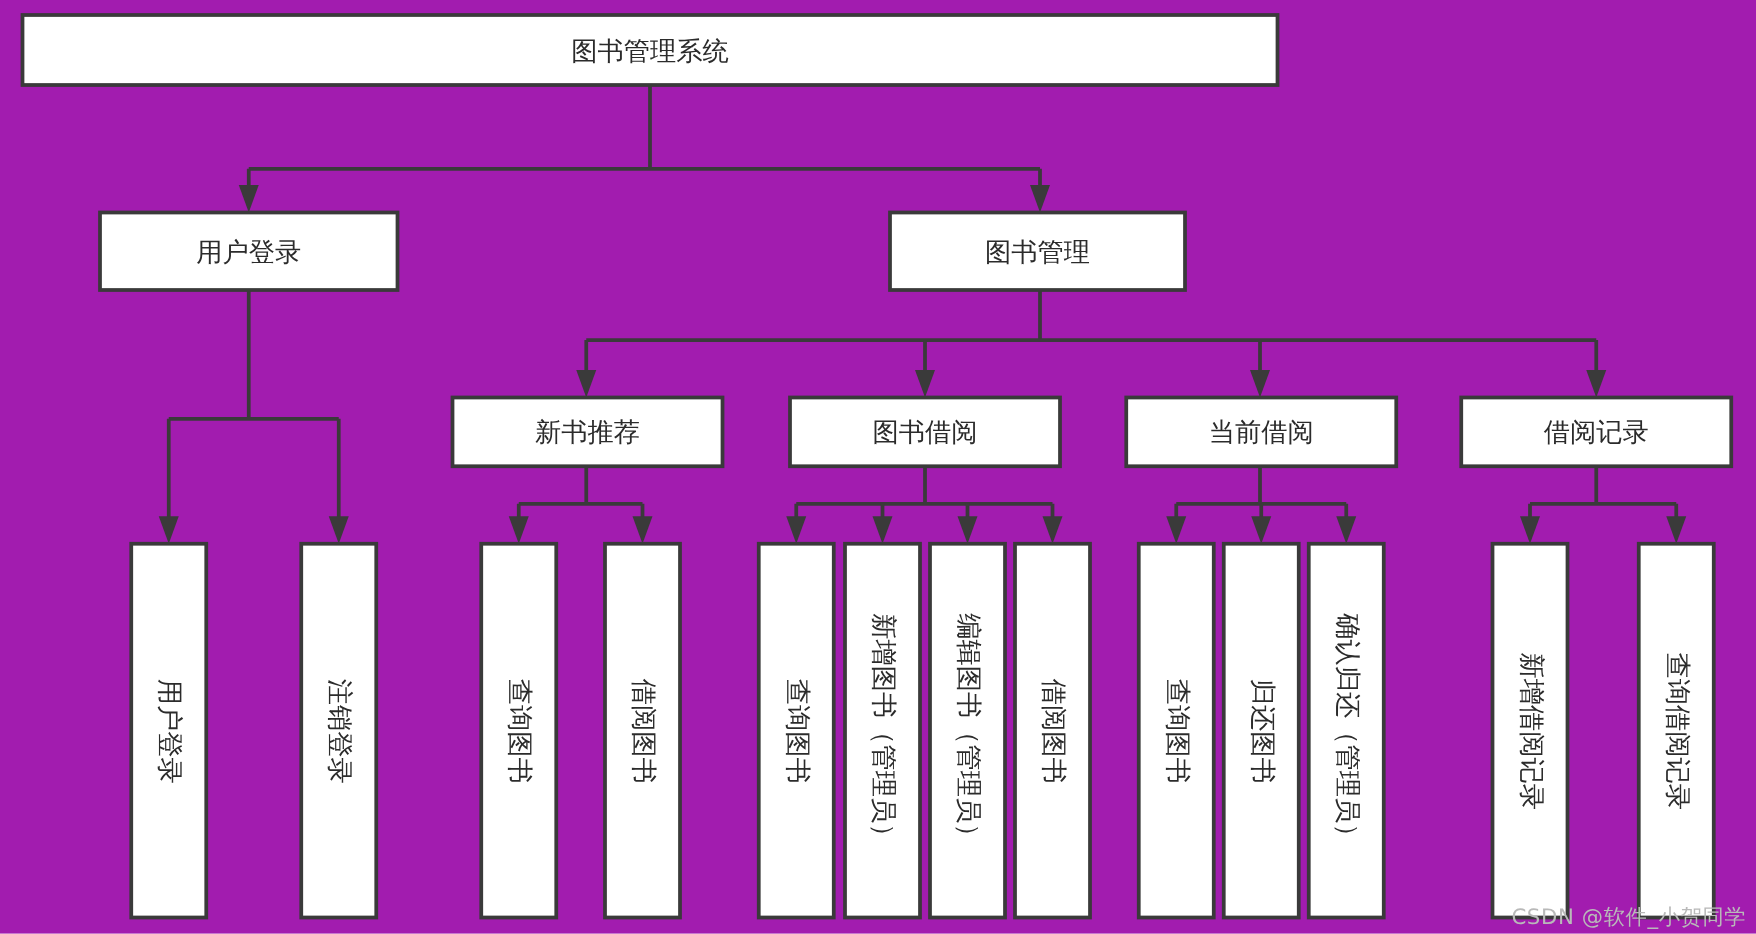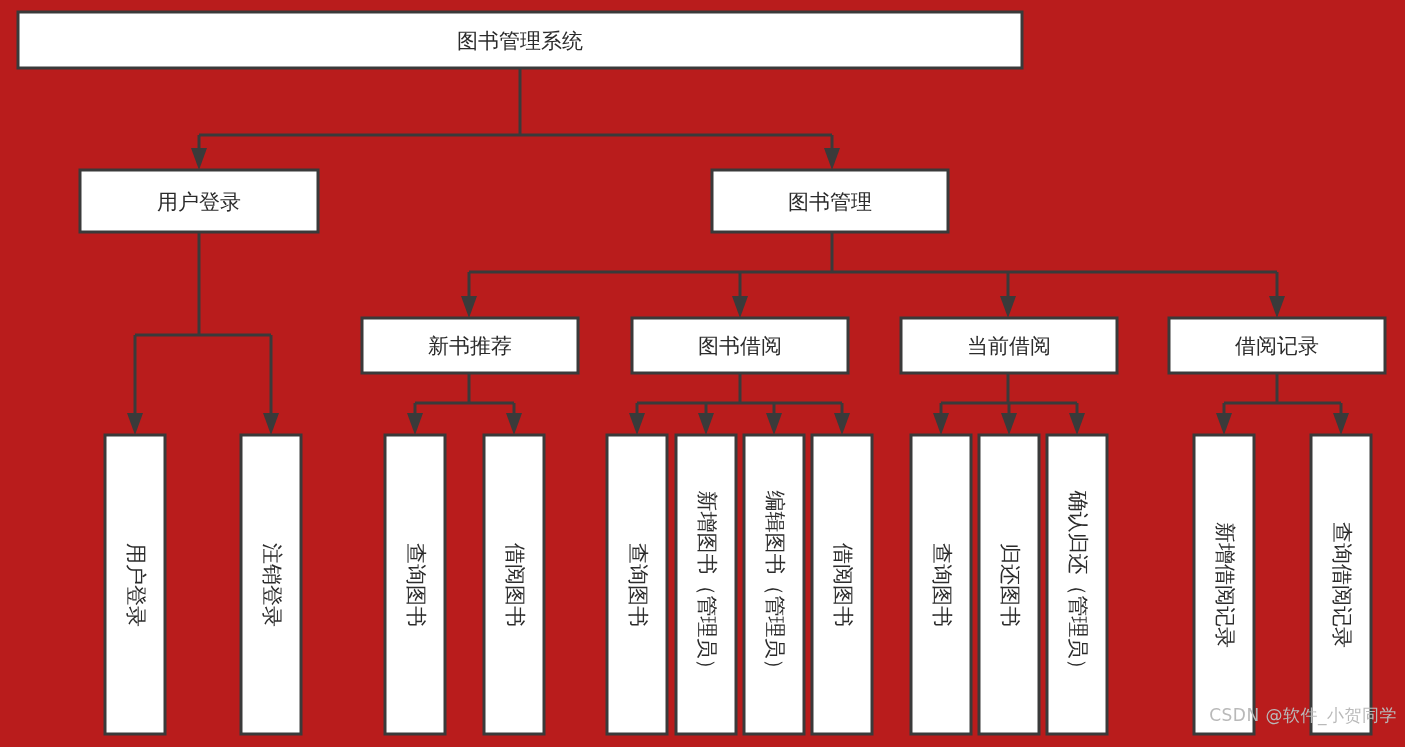--- a/index.html
+++ b/index.html
@@ -7,21 +7,21 @@
     padding: 0;
     background: #ffffff;
   }
   body {
     font-family: "DejaVu Sans", "Liberation Sans", sans-serif;
   }
   #diagram-root {
     position: relative;
     width: 1405px;
     height: 747px;
-    background: #b91c1c;
+    background: #a21caf;
     overflow: hidden;
   }
   svg.flow {
     position: absolute;
     top: 0;
     left: 0;
     width: 1405px;
     height: 747px;
   }
   .node-box {
@@ -47,21 +47,21 @@
   .node-label-v {
     font-family: "DejaVu Sans", "Liberation Sans", sans-serif;
     font-size: 21px;
     fill: #2b2b2b;
     text-anchor: middle;
     dominant-baseline: central;
   }
   .watermark {
     position: absolute;
     right: 8px;
-    bottom: 20px;
+    bottom: 2px;
     font-family: "DejaVu Sans", "Liberation Sans", sans-serif;
     font-size: 17px;
     color: #b9b9b9;
     letter-spacing: 0.5px;
     white-space: nowrap;
     pointer-events: none;
     margin-left: 16px;
   }
 </style>
 </head>

